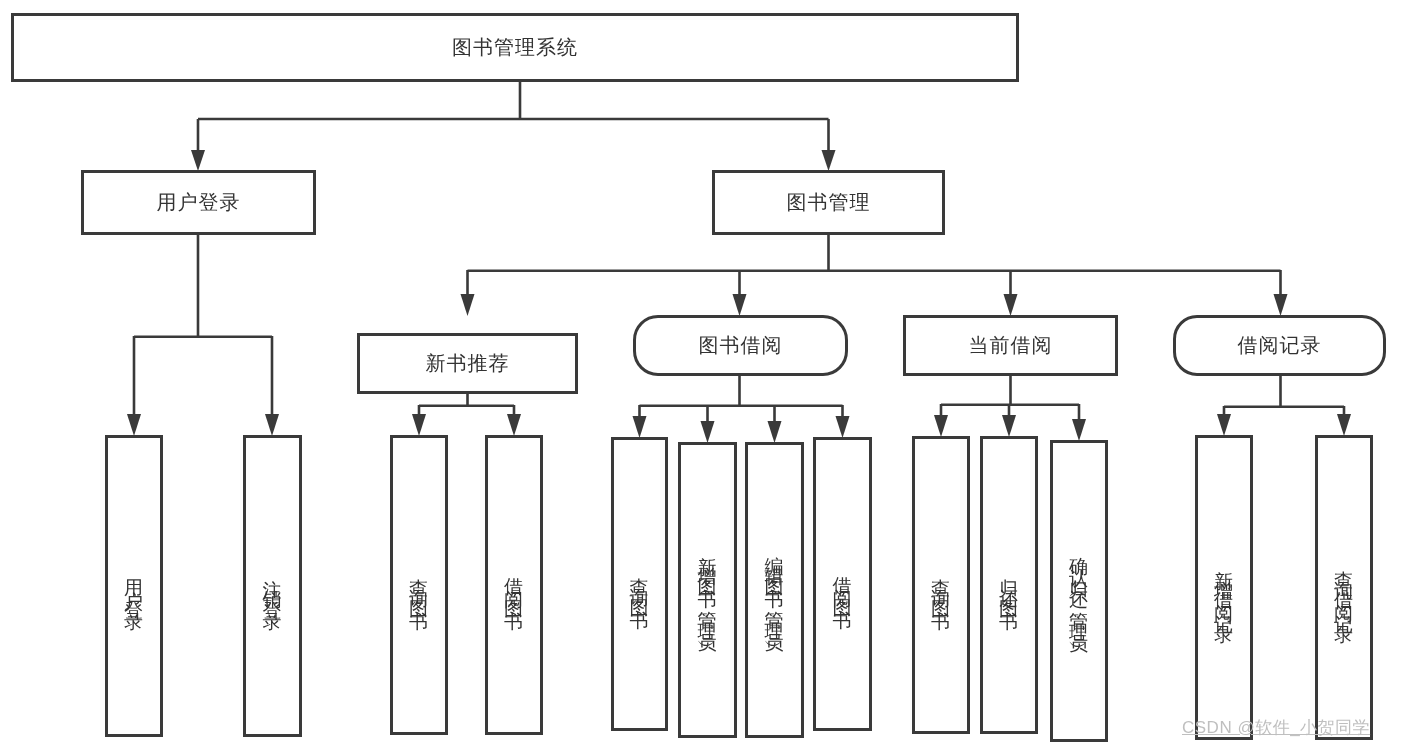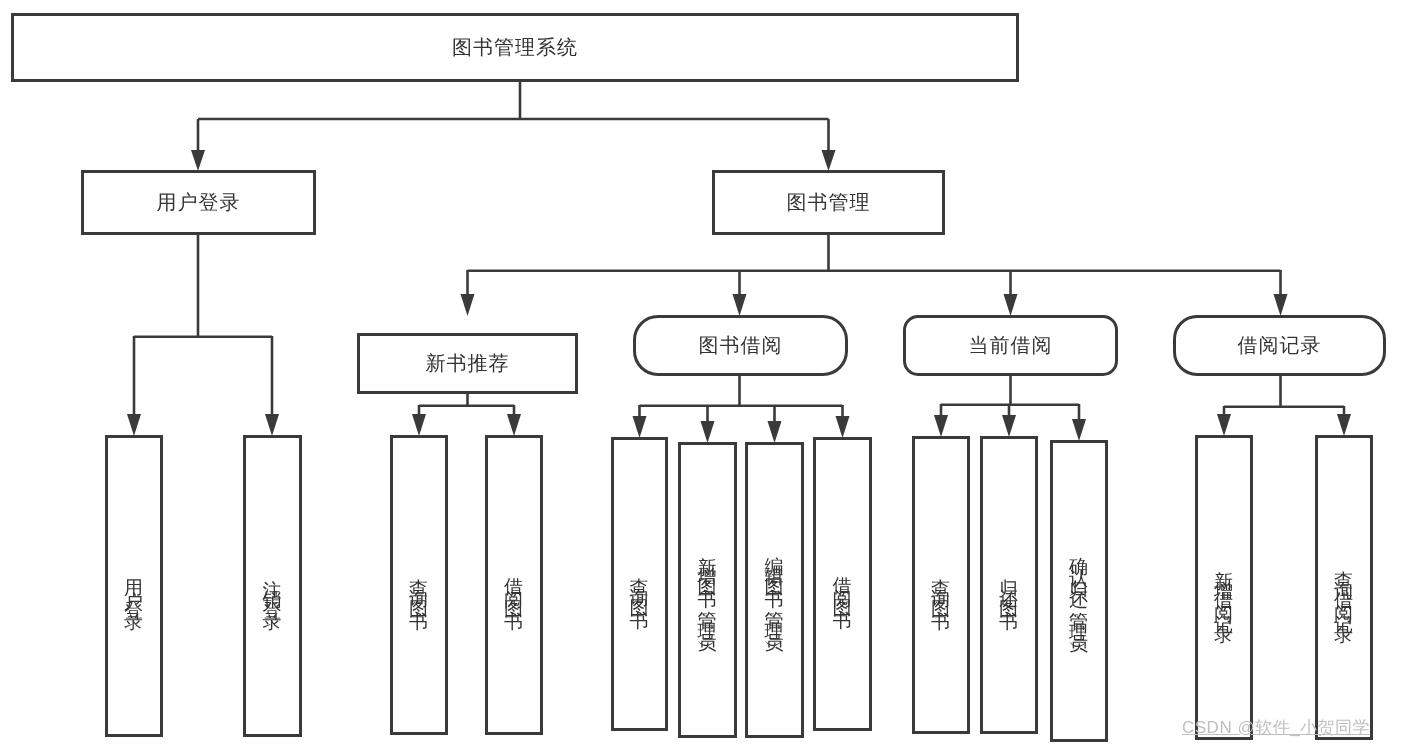--- a/index.html
+++ b/index.html
@@ -136,21 +136,21 @@
   <div class="node" style="left:712px; top:170px; width:233px; height:65px;">
     <span>图书管理</span>
   </div>
 
   <div class="node" style="left:357px; top:333px; width:221px; height:61px;">
     <span>新书推荐</span>
   </div>
   <div class="node" style="left:633px; top:315px; width:215px; height:61px;border-radius:25px;">
     <span>图书借阅</span>
   </div>
-  <div class="node" style="left:903px; top:315px; width:215px; height:61px;border-radius:15px;">
+  <div class="node" style="left:903px; top:315px; width:215px; height:61px;">
     <span>当前借阅</span>
   </div>
   <div class="node" style="left:1173px; top:315px; width:213px; height:61px;border-radius:24px;">
     <span>借阅记录</span>
   </div>
 
   <div class="vnode" style="left:105px; top:435px; width:58px; height:302px;">
     <span class="vlabel">用户登录</span>
   </div>
   <div class="vnode" style="left:243px; top:435px; width:59px; height:302px;">

